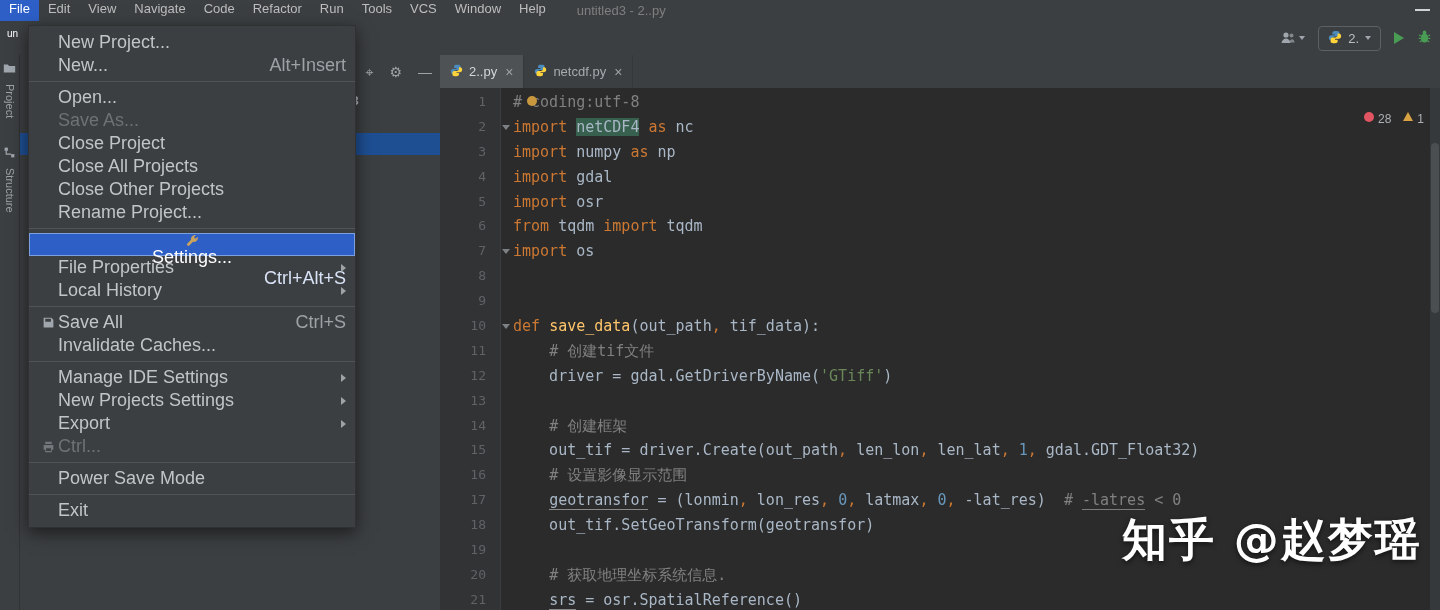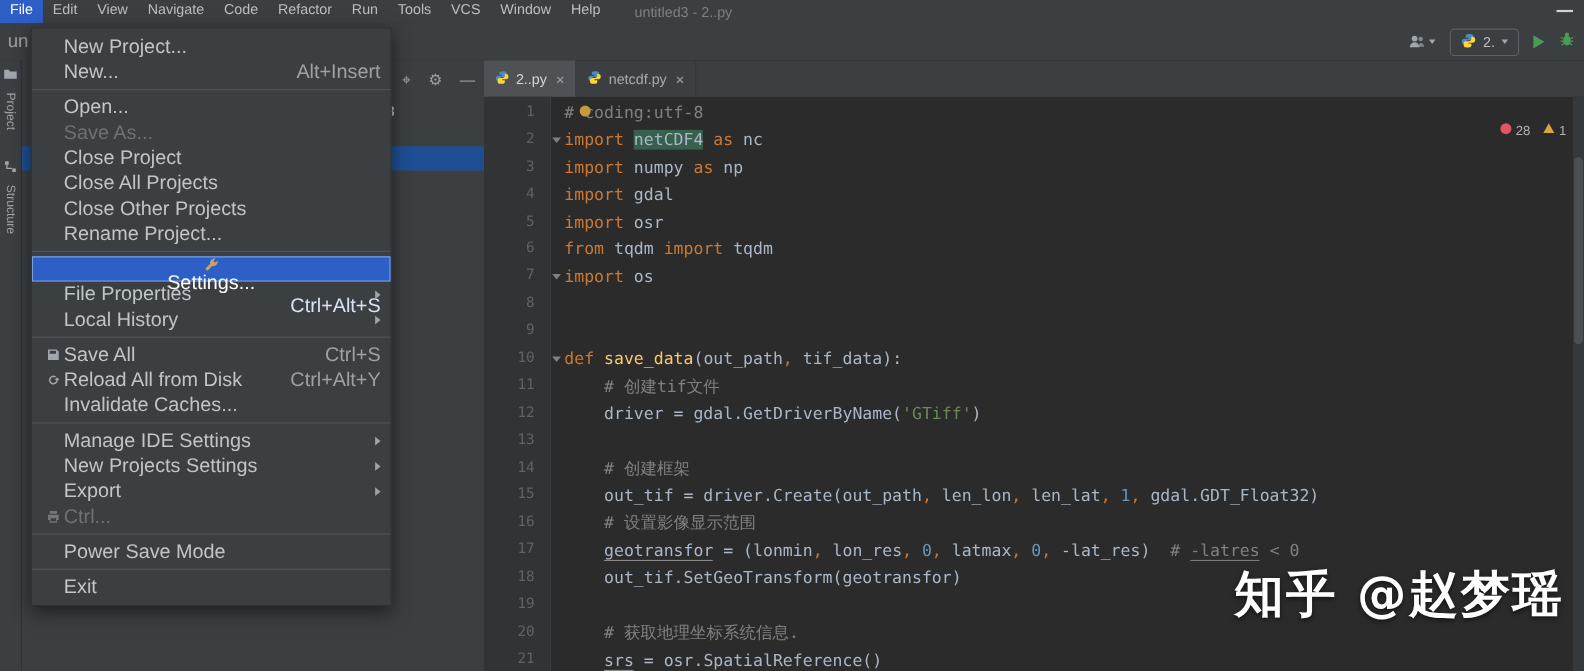--- a/index.html
+++ b/index.html
@@ -12,21 +12,21 @@
 
   
   #titlebar{position:absolute;top:0;left:0;right:0;height:21px;background:#3c3f41;display:flex;align-items:center;}
   .mb-item{display:inline-block;padding:0 9px;font-size:13px;color:#bdbdbd;height:25px;line-height:21px;cursor:default;}
   .mb-item.active{background:var(--selection);color:#fff;}
   #win-title{margin-left:22px;color:#7f7f7f;font-size:13px;}
   #min-dash{position:absolute;right:10px;top:9px;width:15px;height:2px;background:#d0d3d5;}
 
   
   #toolbar{position:absolute;top:21px;left:0;right:0;height:34px;background:#3c3f41;border-bottom:1px solid #323232;}
-  #toolbar-left{position:absolute;left:7px;top:7px;color:#a3a3a3;font-size:17px;}
+  #toolbar-left{position:absolute;left:7px;top:7px;color:#ffffff;font-size:10px;}
   #toolbar-right{position:absolute;right:8px;top:0;height:34px;display:flex;align-items:center;gap:13px;}
   .caret{width:0;height:0;border-left:3.5px solid transparent;border-right:3.5px solid transparent;border-top:4px solid #9fa6ad;display:inline-block;}
   .combo{display:flex;align-items:center;gap:6px;border:1px solid #5e6163;border-radius:4px;height:23px;padding:0 9px;color:#bdbdbd;font-size:13px;}
   .play{width:0;height:0;border-top:6px solid transparent;border-bottom:6px solid transparent;border-left:10px solid var(--green);}
   .tb-icon{display:flex;align-items:center;gap:3px;}
 
   
   #leftstrip{position:absolute;top:55px;left:0;width:20px;bottom:0;background:#3c3f41;border-right:1px solid #323232;
              display:flex;flex-direction:column;align-items:center;padding-top:6px;box-sizing:border-box;}
   .vlabel{writing-mode:vertical-rl;font-size:11px;color:#9fa3a6;margin:5px 0;}
@@ -363,29 +363,20 @@
       <div class="mi">
         <span class="mi-icon">
           <svg width="13" height="13" viewBox="0 0 16 16">
             <path fill="#9fa6ad" d="M2 2h9.5L14 4.5V14H2V2zm2 1.5v3.5h7V3.5H4zM4.5 9.5h7V13h-7V9.5z"></path>
           </svg>
         </span>
         <span class="mi-label">Save All</span>
         <span class="mi-shortcut">Ctrl+S</span>
       </div>
       <div class="mi">
-        <span class="mi-icon">
-          <svg width="13" height="13" viewBox="0 0 16 16">
-            <path fill="#9fa6ad" d="M13 8a5 5 0 1 1-2-4l-1.2 1.2A3.3 3.3 0 1 0 11.3 8H9.5L12.2 5 15 8h-2z"></path>
-          </svg>
-        </span>
-        <span class="mi-label">Reload All from Disk</span>
-        <span class="mi-shortcut">Ctrl+Alt+Y</span>
-      </div>
-      <div class="mi">
         <span class="mi-icon"></span>
         <span class="mi-label">Invalidate Caches...</span>
       </div>
       <div class="menu-sep"></div>
       <div class="mi">
         <span class="mi-icon"></span>
         <span class="mi-label">Manage IDE Settings</span>
         <span class="mi-arrow"></span>
       </div>
       <div class="mi">

